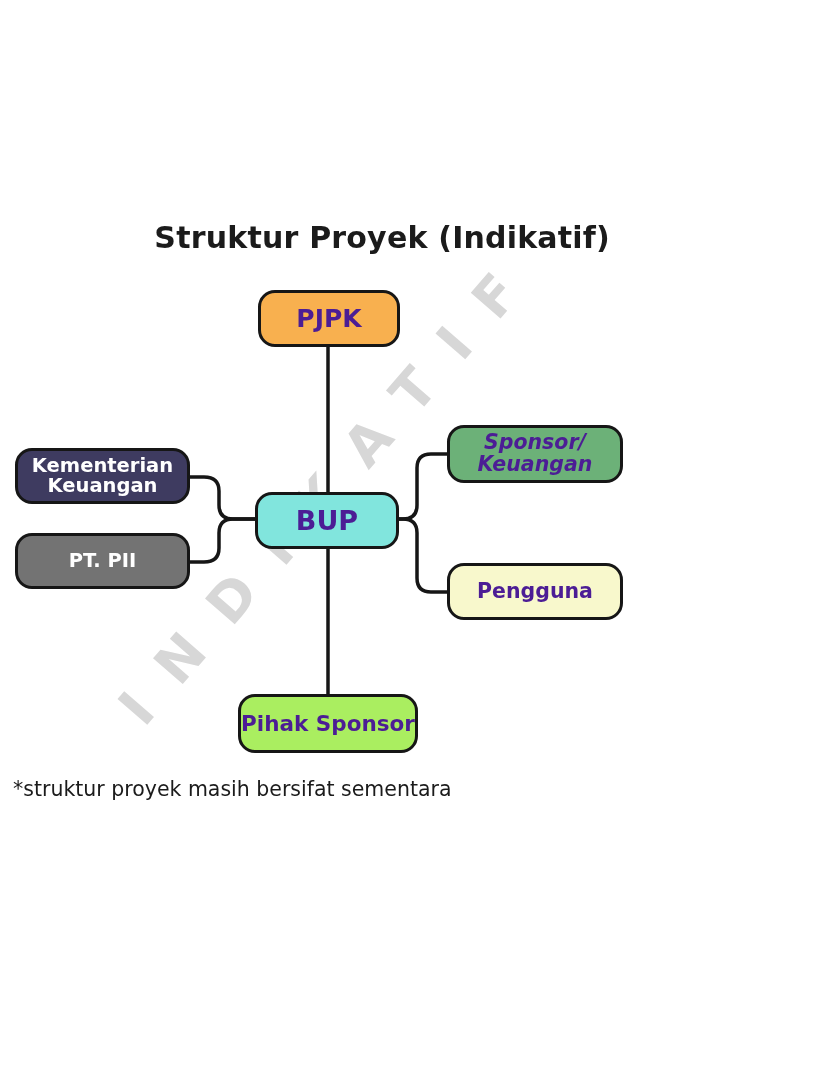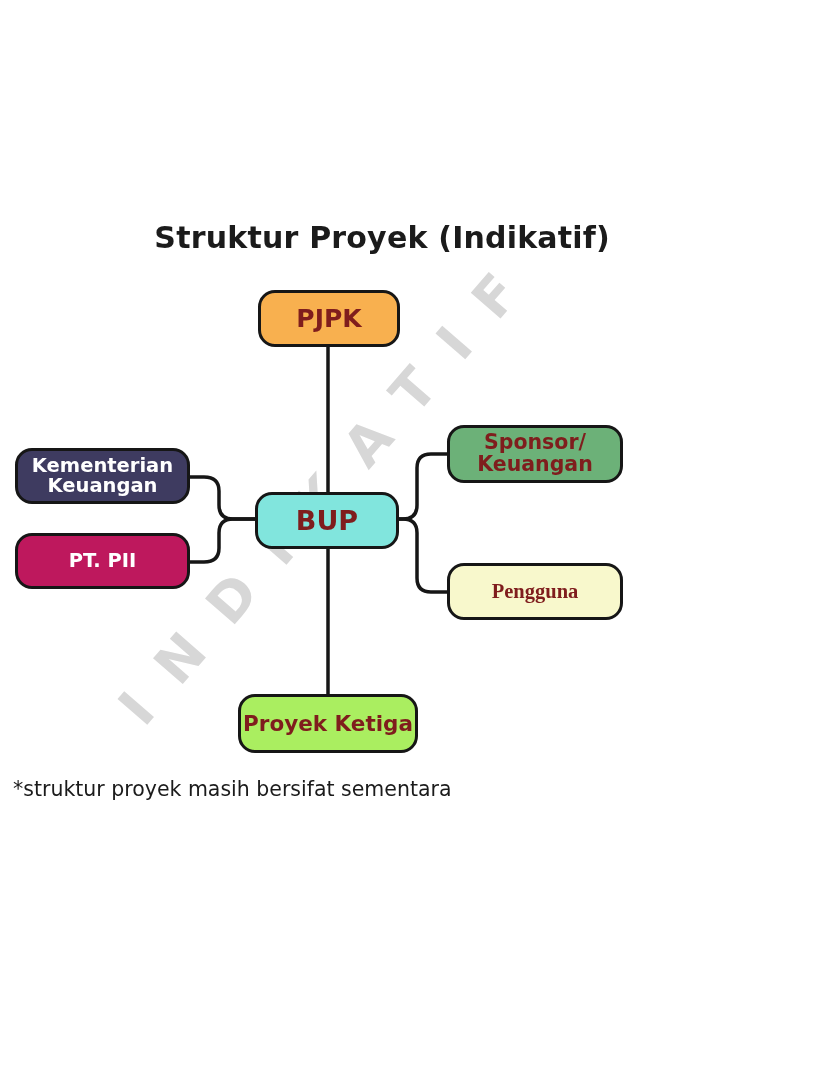--- a/index.html
+++ b/index.html
@@ -51,21 +51,21 @@
     border: 3.5px solid #161616;
     border-radius: 17px;
     display: flex;
     flex-direction: column;
     align-items: center;
     justify-content: center;
     font-weight: bold;
     text-align: center;
     line-height: 1.1;
     z-index: 2;
-    color: #7f1d1d;
+    color: #4c1d95;
   }
   .node-pjpk      { left: 258px; top: 290px; width: 142px; height: 57px; font-size: 25px; }
   .node-bup       { left: 255px; top: 492px; width: 144px; height: 57px; font-size: 27px; }
   .node-kemenkeu  { left: 15px;  top: 448px; width: 175px; height: 56px; font-size: 19.5px; line-height: 1.05; }
   .node-ptpii     { left: 15px;  top: 533px; width: 175px; height: 56px; font-size: 19.5px; }
   .node-sponsor   { left: 447px; top: 425px; width: 176px; height: 58px; font-size: 20.5px; line-height: 1.05; }
   .node-pengguna  { left: 447px; top: 563px; width: 176px; height: 57px; font-size: 20.5px; }
   .node-pihak     { left: 238px; top: 694px; width: 180px; height: 59px; font-size: 21.5px; }
   
   .page-title {
@@ -113,32 +113,32 @@
 
   <div class="node node-bup" style="background: rgb(129, 229, 221);">
     <span>BUP</span>
   </div>
 
   <div class="node node-kemenkeu" style="background: rgb(62, 59, 96); color: rgb(255, 255, 255);">
     <span>Kementerian</span>
     <span>Keuangan</span>
   </div>
 
-  <div class="node node-ptpii" style="background: #be185d; color: rgb(255, 255, 255);">
+  <div class="node node-ptpii" style="background: #737373; color: rgb(255, 255, 255);">
     <span>PT. PII</span>
   </div>
 
-  <div class="node node-sponsor" style="background: rgb(108, 177, 120);">
+  <div class="node node-sponsor" style="background: rgb(108, 177, 120); font-style: italic;">
     <span>Sponsor/</span>
     <span>Keuangan</span>
   </div>
 
-  <div class="node node-pengguna" style="background: rgb(248, 248, 204); font-family: Liberation Serif, serif;">
+  <div class="node node-pengguna" style="background: rgb(248, 248, 204);">
     <span>Pengguna</span>
   </div>
 
   <div class="node node-pihak" style="background: rgb(170, 238, 96);">
-    <span>Proyek Ketiga</span>
+    <span>Pihak Sponsor</span>
   </div>
 
   <div class="footnote">*struktur proyek masih bersifat sementara</div>
 
 </div>
 
 </body></html>

